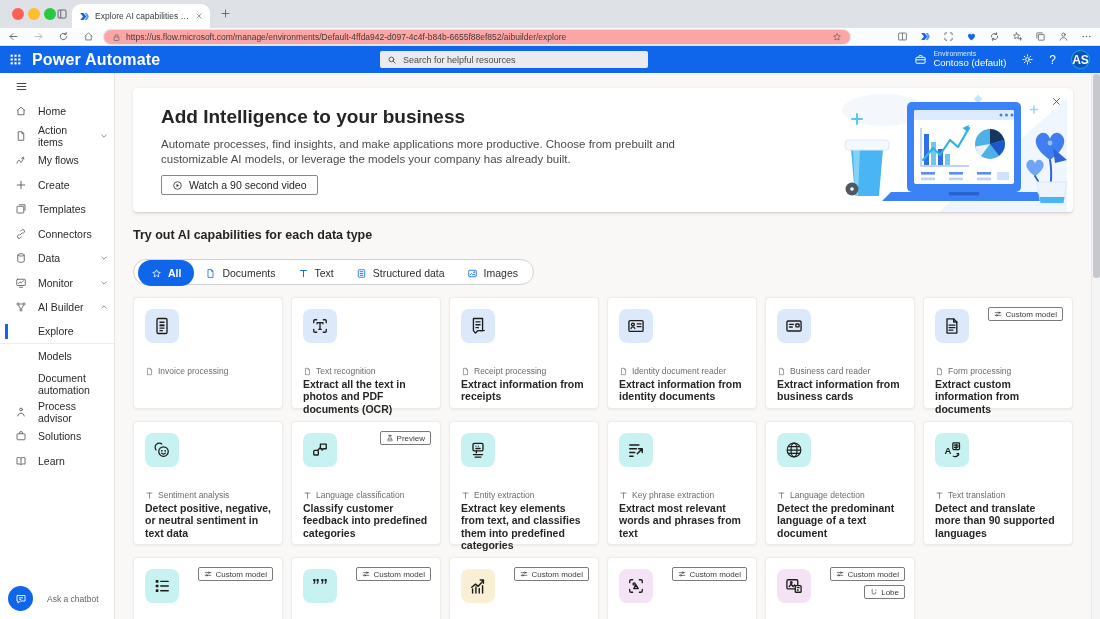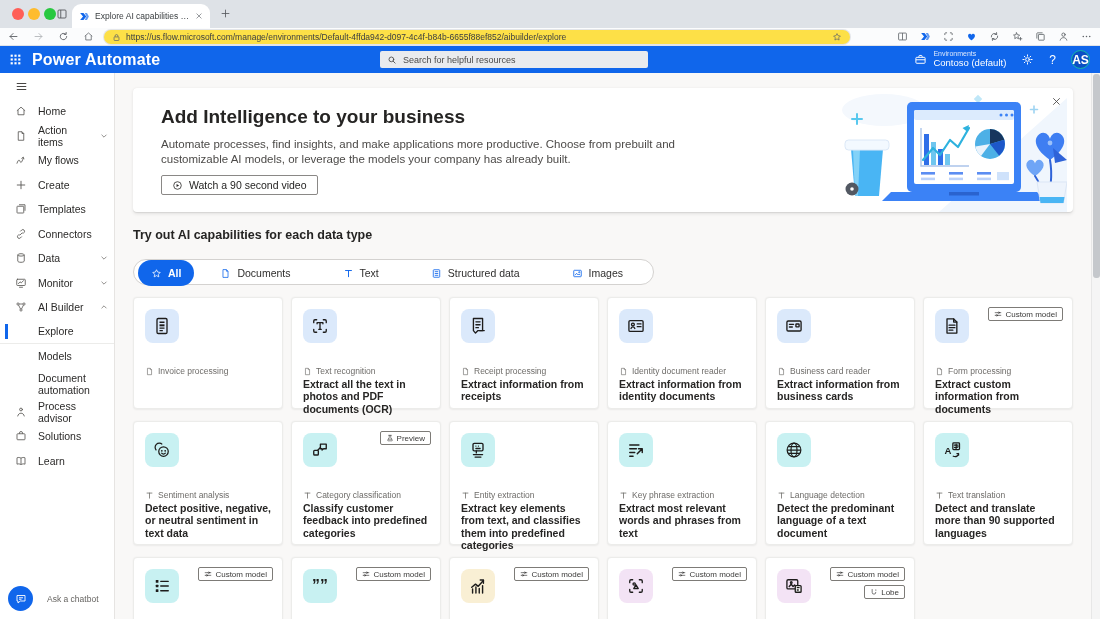--- a/index.html
+++ b/index.html
@@ -10,21 +10,21 @@
   
   .tabstrip{position:relative;height:28px;background:#dee2e7}
   .tl{position:absolute;top:8px;width:12px;height:12px;border-radius:50%}
   .tab-overview{position:absolute;left:56px;top:8px;color:#55585c}
   .tab{position:absolute;left:72px;top:4px;width:138px;height:24px;background:#fff;
     border-radius:9px 9px 0 0;display:flex;align-items:center;gap:5px;padding:0 7px}
   .tab-title{flex:1;font-size:8.5px;color:#3c4043;white-space:nowrap;overflow:hidden;text-overflow:ellipsis}
   .newtab{position:absolute;left:220px;top:8px;color:#55585c}
   .toolbar{position:relative;height:18px;background:#fbfcfd;border-bottom:1px solid #e2e4e8}
   .navicons{position:absolute;left:8px;top:3px;display:flex;gap:14px;align-items:center}
-  .url-field{position:absolute;left:104px;right:250px;top:2px;height:14px;background:#fde047;
+  .url-field{position:absolute;left:104px;right:250px;top:2px;height:14px;background:#fca5a5;
     border-radius:7px;box-shadow:0 0 0 1px #e3e5e9;display:flex;align-items:center;gap:5px;padding:0 8px}
   .url-text{flex:1;font-size:8.5px;color:#3a3d41;white-space:nowrap;overflow:hidden}
   .right-icons{position:absolute;right:8px;top:3px;display:flex;gap:12px;align-items:center}
   
   .app-header{position:relative;height:27px;background:var(--accent);display:flex;align-items:center;color:#fff}
   .waffle{padding:0 10px 0 9px}
   .product{font-size:16px;font-weight:bold;letter-spacing:.2px}
   .hsearch{position:absolute;left:380px;top:5px;width:268px;height:17px;background:#e9ebee;
     border-radius:2px;display:flex;align-items:center;gap:6px;padding:0 7px;color:#454545}
   .hsearch span{font-size:9px;color:#4a4a4a}
@@ -63,21 +63,21 @@
   .watch-btn{position:absolute;left:28px;top:87px;display:flex;align-items:center;gap:6px;
     background:#fff;border:1px solid #8a8886;border-radius:2px;font-size:10.5px;color:#252423;
     padding:3px 10px;cursor:pointer;font-family:inherit}
   .watch-btn .icon{width:11px;height:11px}
   .banner-close{position:absolute;right:11px;top:8px;color:#494847;cursor:pointer}
   .banner-close .icon{width:11px;height:11px}
   .banner-art{position:absolute;right:6px;top:0}
   .section-h{margin-top:16px;font-size:12.5px;font-weight:bold;color:#252423}
   .pillbar{margin-top:17px;display:inline-flex;align-items:flex-start;height:26px;background:#fff;
     border:1px solid #d4d2d0;border-radius:14px;padding:0 4px}
-  .pill{display:flex;align-items:center;gap:6px;height:26px;padding:0 26px;font-size:10.5px;
+  .pill{display:flex;align-items:center;gap:6px;height:26px;padding:0 11px;font-size:10.5px;
     color:#2f2e2d;cursor:pointer;border-radius:13px}
   .pill .icon{width:11px;height:11px;color:var(--accent)}
   .pill.sel{background:var(--accent);color:#fff;padding:0 13px;font-weight:bold}
   .pill.sel .icon{color:#fff}
   .cards-wrap{margin-top:12px}
   .cards-row{display:flex;gap:8px;margin-bottom:12px}
   .card{position:relative;width:150px;background:#fff;border:1px solid #ececea;border-radius:4px;
     box-shadow:0 .6px 1.8px rgba(0,0,0,.06);padding:11px;cursor:pointer}
   .tile{width:34px;height:34px;border-radius:8px;display:flex;align-items:center;justify-content:center;color:#1d1c1b}
   .tile .icon{width:20px;height:20px}
@@ -943,21 +943,21 @@
                 <svg class="icon">
                   <use href="#i-beaker"></use>
                 </svg>
                 <span>Preview</span>
               </span>
             </div>
             <div class="cat">
               <svg class="icon">
                 <use href="#i-letter-t"></use>
               </svg>
-              <span>Category classification</span>
+              <span>Language classification</span>
             </div>
             <div class="desc">Classify customer feedback into predefined categories</div>
           </div>
           <div class="card" style="height: 124px;">
             <div class="tile" style="background: rgb(200, 241, 242);">
               <svg class="icon">
                 <use href="#i-entity"></use>
               </svg>
             </div>
             <div class="cat">

